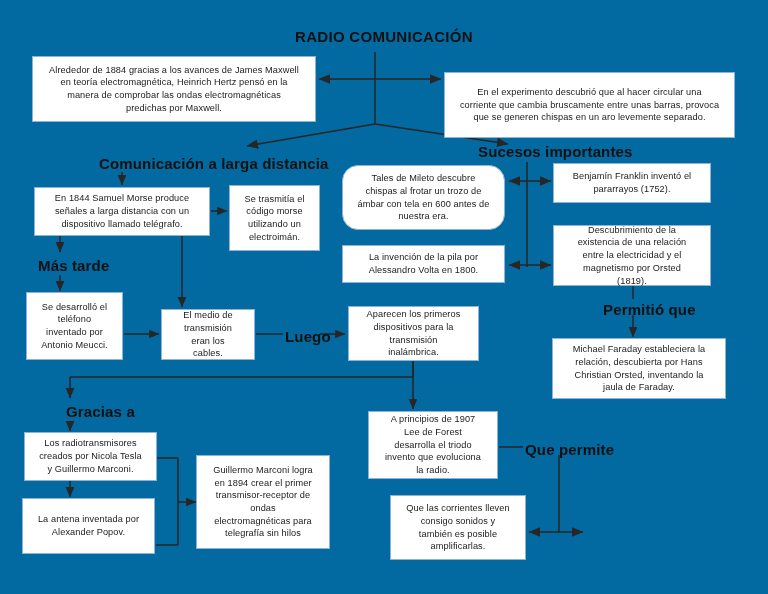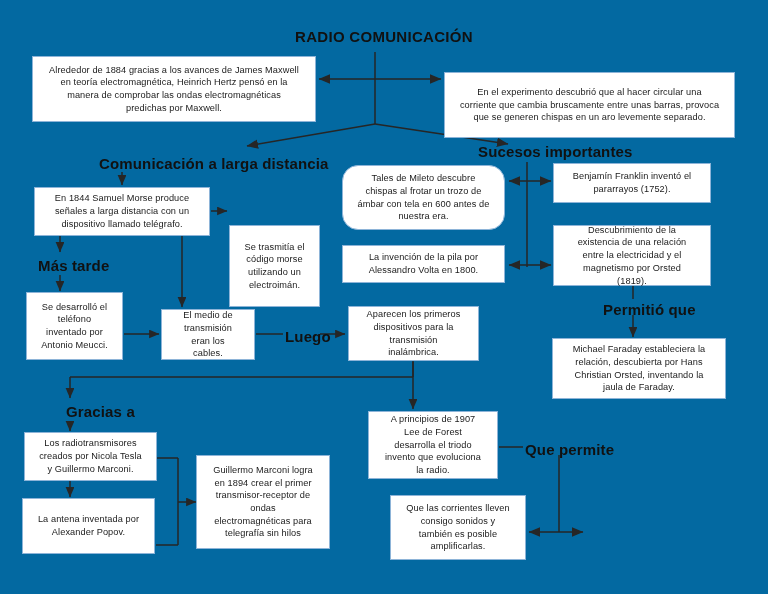--- a/index.html
+++ b/index.html
@@ -119,21 +119,21 @@
   <div class="node" style="left:32px;top:56px;width:284px;height:66px;">Alrededor de 1884 gracias a los avances de James Maxwell en teoría electromagnética, Heinrich Hertz pensó en la manera de comprobar las ondas electromagnéticas predichas por Maxwell.</div>
 
   <div class="node" style="left:444px;top:56px;width:291px;height:66px;margin-top:16px;">En el experimento descubrió que al hacer circular una corriente que cambia bruscamente entre unas barras, provoca que se generen chispas en un aro levemente separado.</div>
 
   <div class="lbl" style="left:99px;top:155px;">Comunicación a larga distancia</div>
 
   <div class="lbl" style="left:478px;top:143px;">Sucesos importantes</div>
 
   <div class="node" style="left:34px;top:187px;width:176px;height:49px;">En 1844 Samuel Morse produce señales a larga distancia con un dispositivo llamado telégrafo.</div>
 
-  <div class="node" style="left:229px;top:185px;width:91px;height:82px;margin-top:40px;">Se trasmitía el código morse utilizando un electroimán.</div>
+  <div class="node" style="left:229px;top:185px;width:91px;height:66px;">Se trasmitía el código morse utilizando un electroimán.</div>
 
   <div class="lbl" style="left:38px;top:257px;text-align:center;">Más tarde</div>
 
   <div class="node" style="left:26px;top:292px;width:97px;height:68px;">Se desarrolló el teléfono inventado por Antonio Meucci.</div>
 
   <div class="node" style="left:161px;top:309px;width:94px;height:51px;">El medio de transmisión eran los cables.</div>
 
   <div class="lbl" style="left:285px;top:328px;">Luego</div>
 
   <div class="node" style="left:342px;top:165px;width:163px;height:65px;border-radius:16px;">Tales de Mileto descubre chispas al frotar un trozo de ámbar con tela en 600 antes de nuestra era.</div>

